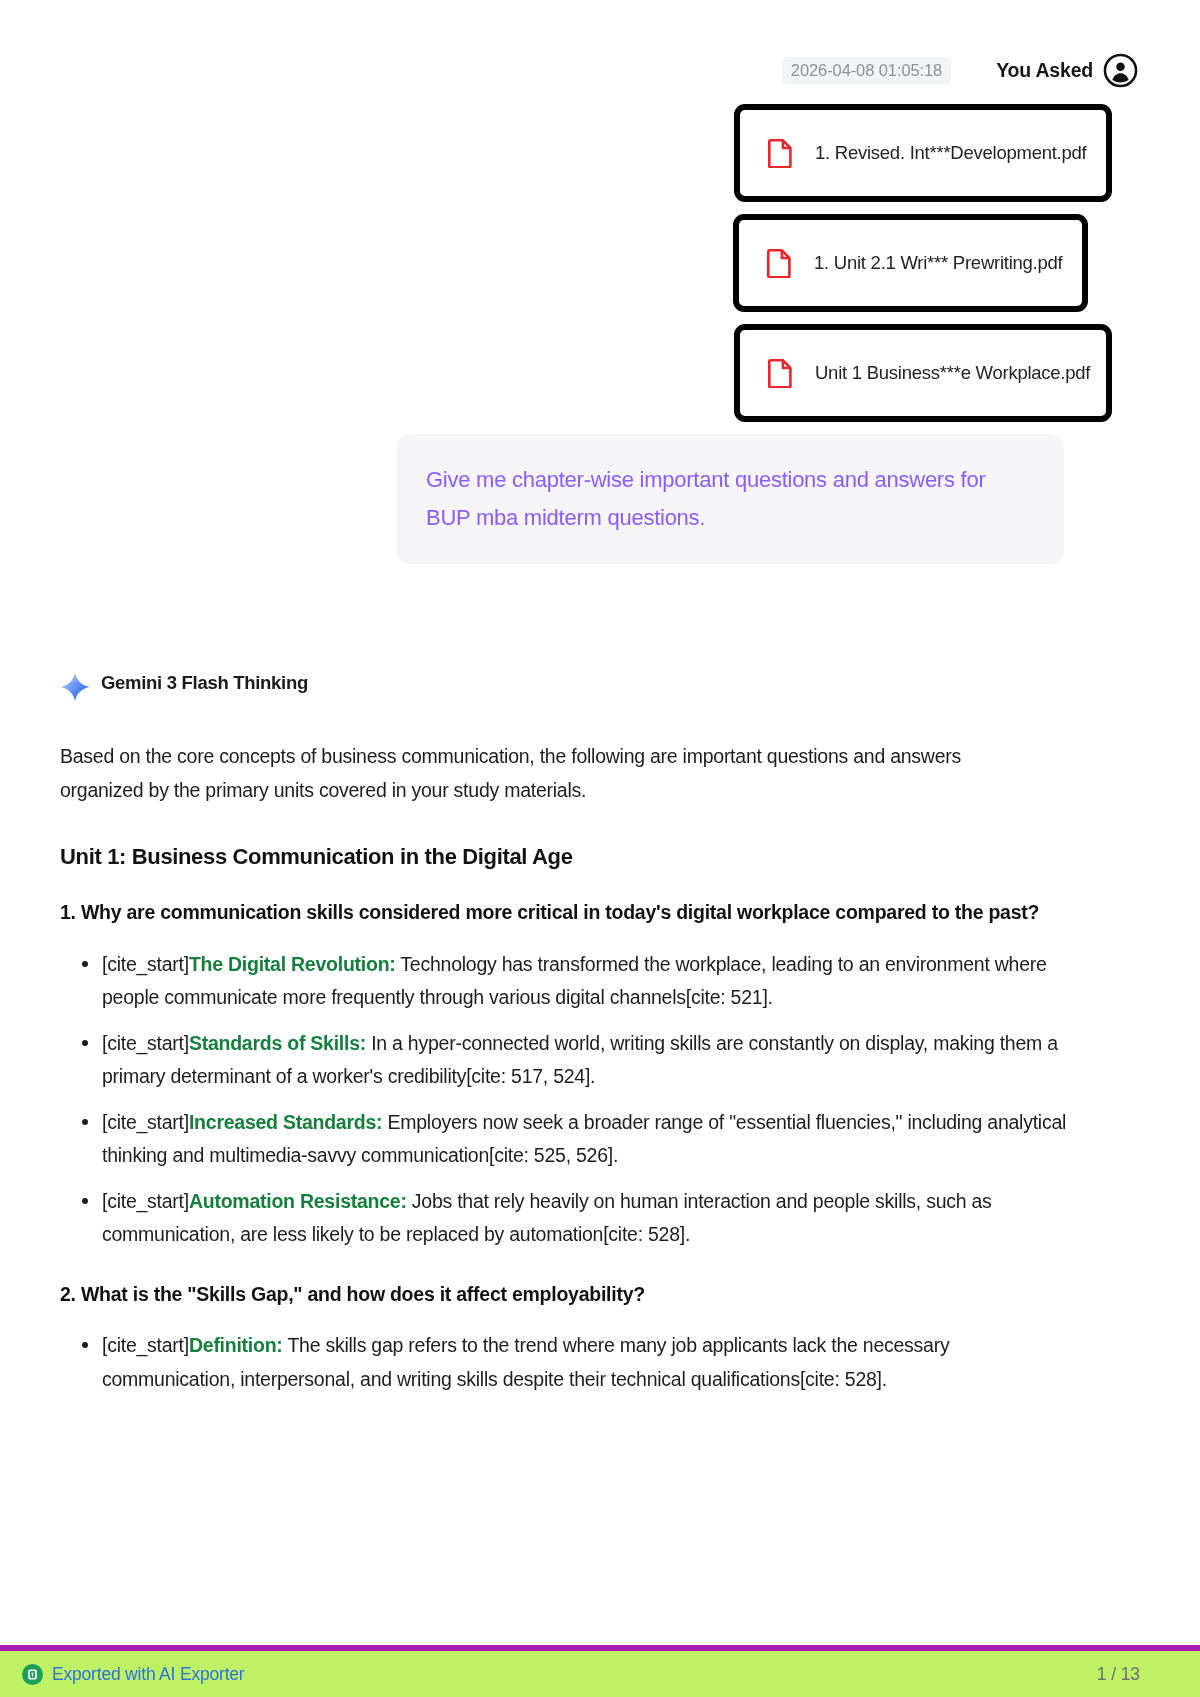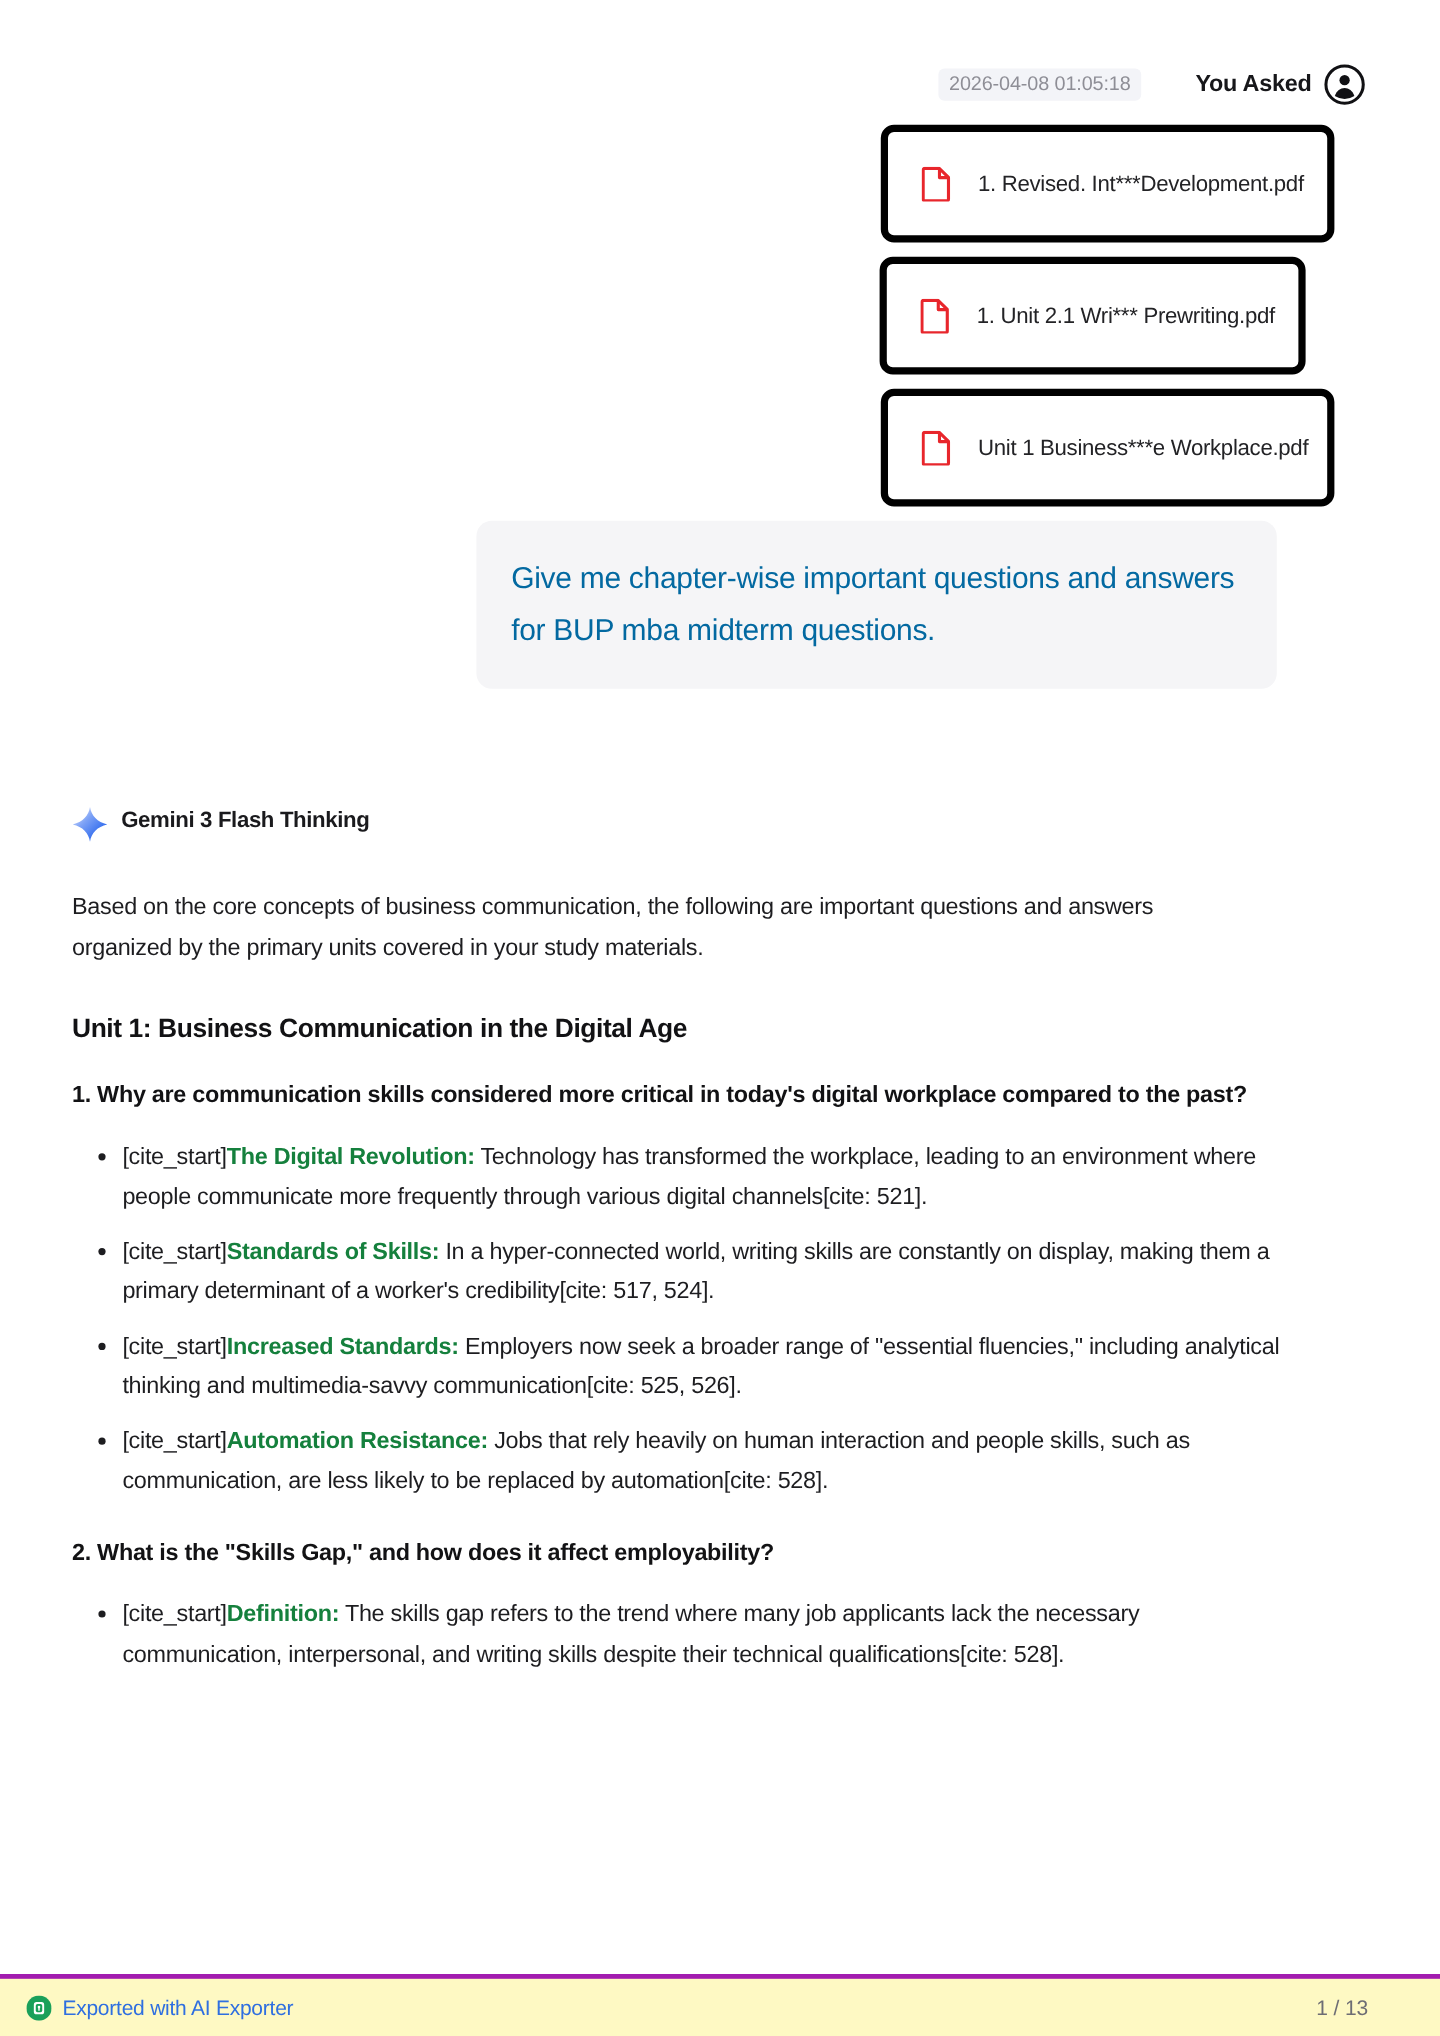--- a/index.html
+++ b/index.html
@@ -111,23 +111,23 @@
     margin-top: 12px;
   }
   .prompt-bubble {
     background: #f5f5f7;
     border-radius: 13px;
     padding: 27px 30px 27px 29px;
     width: 667px;
     box-sizing: border-box;
   }
   .prompt-text {
-    font-size: 25px;
+    font-size: 22px;
     line-height: 1.72;
-    color: #0369a1;
+    color: #8b5cf6;
     letter-spacing: -0.25px;
     white-space: pre-wrap;
   }
 
   
   .assistant {
     position: absolute;
     left: 60px;
     top: 672px;
     width: 1010px;
@@ -207,27 +207,27 @@
     color: #15803d;
   }
 
   
   .footer {
     position: absolute;
     left: 0;
     bottom: 0;
     width: 1200px;
     height: 52px;
-    border-top: 4px solid #a21caf;
+    border-top: 6px solid #a21caf;
     display: flex;
     align-items: center;
     justify-content: space-between;
     padding: 0 60px 0 22px;
     box-sizing: border-box;
-    background: #fef9c3;
+    background: #bef264;
   }
   .footer-left {
     display: flex;
     align-items: center;
     gap: 9px;
   }
   .exporter-logo {
     width: 21px;
     height: 21px;
     flex: 0 0 21px;

